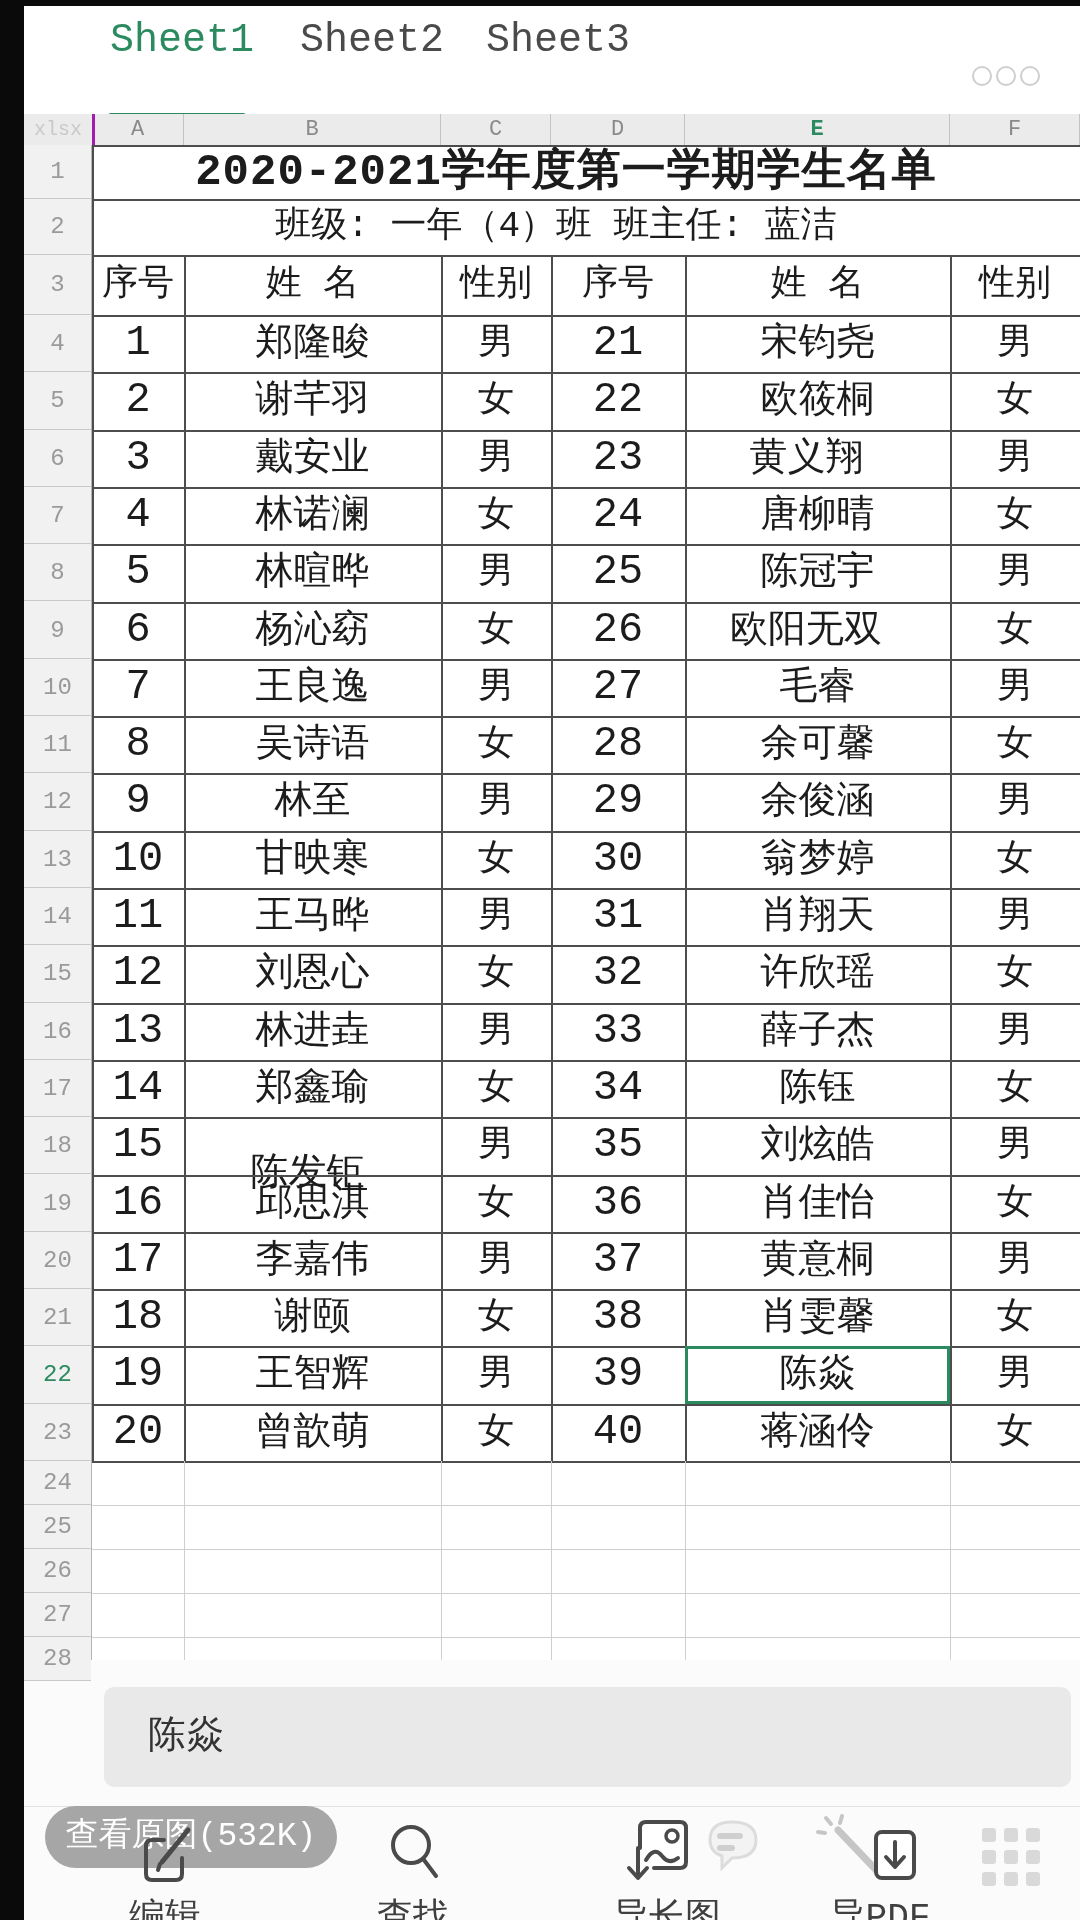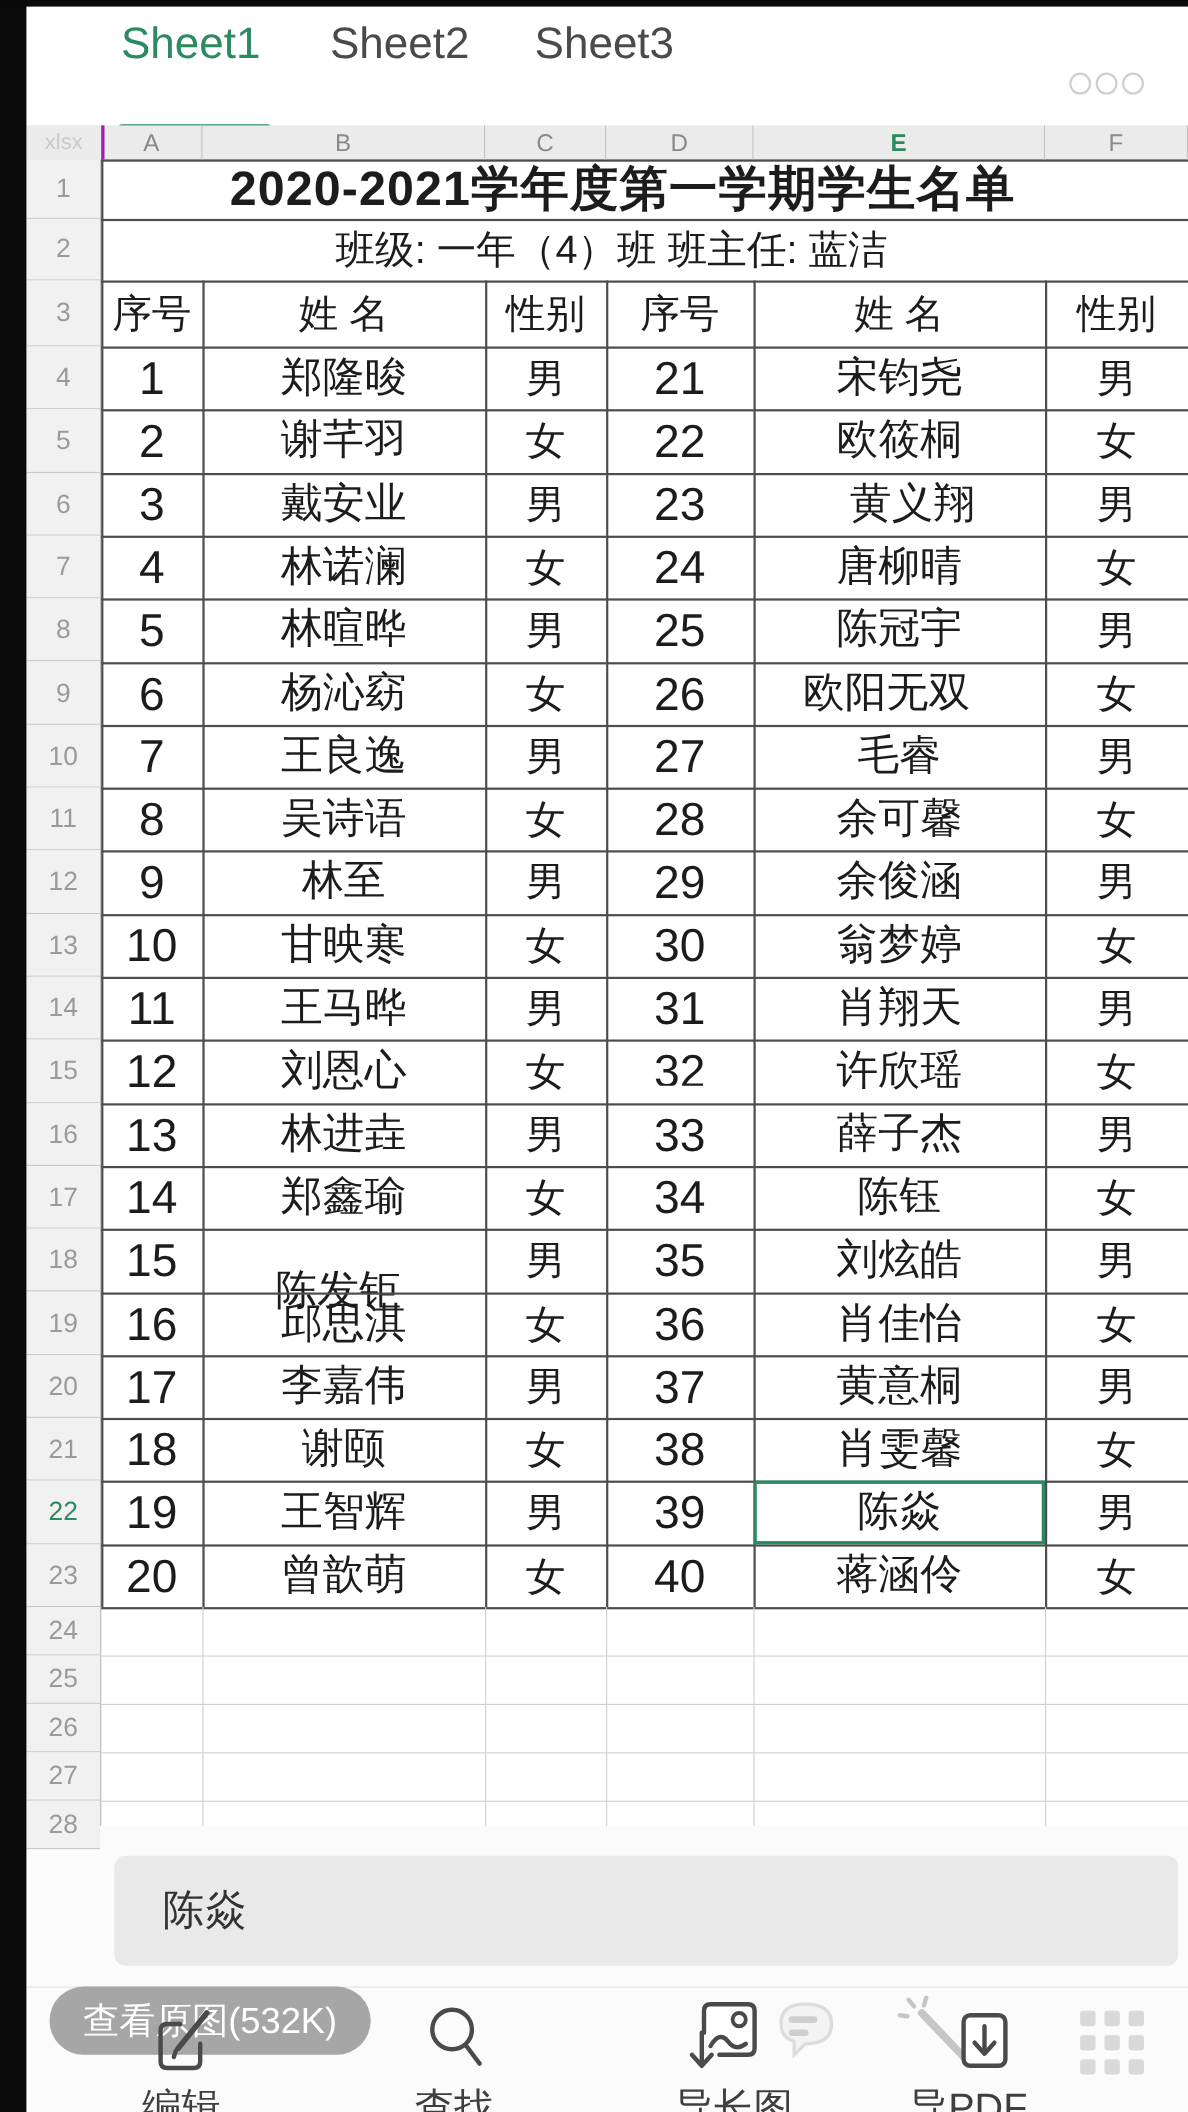--- a/index.html
+++ b/index.html
@@ -1,17 +1,17 @@
 <!DOCTYPE html>
 <html><head>
 <meta charset="utf-8">
 <style>
   html,body{margin:0;padding:0;background:#ffffff;}
   #screen{position:relative;width:1080px;height:1920px;overflow:hidden;background:#ffffff;
-          font-family:Liberation Sans, sans-serif;color:#1c1c1c;}
+          font-family:Liberation Mono, monospace;color:#1c1c1c;}
   .abs{position:absolute;}
   
   #left-bar{left:0;top:0;width:24px;height:1920px;background:#0a0a0a;z-index:60;}
   #top-bar{left:0;top:0;width:1080px;height:6px;background:#0a0a0a;z-index:60;}
   
   #tabbar{left:24px;top:6px;width:1056px;height:108px;background:#ffffff;}
   .sheet-tab{position:absolute;top:12px;font-size:40px;color:#4a4a4a;cursor:pointer;}
   .sheet-tab.active{color:#2b8a5f;}
   #tab-underline{left:108px;top:113px;width:138px;height:8px;background:#2b8a5f;border-radius:3px;}
   .dot{position:absolute;top:60px;width:16px;height:16px;border:2px solid #cfcfcf;border-radius:50%;background:#fff;}
@@ -87,21 +87,21 @@
       <div class="cell num" style="left: 92px; top: 372.3px; width: 92px; height: 57.3px; line-height: 57.3px;">2</div>
       <div class="cell name" style="left: 184px; top: 372.3px; width: 257px; height: 57.3px; line-height: 57.3px;">谢芊羽</div>
       <div class="cell gender" style="left: 441px; top: 372.3px; width: 110px; height: 57.3px; line-height: 57.3px;">女</div>
       <div class="cell num" style="left: 551px; top: 372.3px; width: 134px; height: 57.3px; line-height: 57.3px;">22</div>
       <div class="cell name" style="left: 685px; top: 372.3px; width: 265px; height: 57.3px; line-height: 57.3px;">欧筱桐</div>
       <div class="cell gender" style="left: 950px; top: 372.3px; width: 130px; height: 57.3px; line-height: 57.3px;">女</div>
       <div class="cell num" style="left: 92px; top: 429.6px; width: 92px; height: 57.3px; line-height: 57.3px;">3</div>
       <div class="cell name" style="left: 184px; top: 429.6px; width: 257px; height: 57.3px; line-height: 57.3px;">戴安业</div>
       <div class="cell gender" style="left: 441px; top: 429.6px; width: 110px; height: 57.3px; line-height: 57.3px;">男</div>
       <div class="cell num" style="left: 551px; top: 429.6px; width: 134px; height: 57.3px; line-height: 57.3px;">23</div>
-      <div class="cell name" style="left: 697px; top: 429.6px; width: 265px; height: 57.3px; line-height: 57.3px;">黄义翔</div>
+      <div class="cell name" style="left: 674px; top: 429.6px; width: 265px; height: 57.3px; line-height: 57.3px;">黄义翔</div>
       <div class="cell gender" style="left: 950px; top: 429.6px; width: 130px; height: 57.3px; line-height: 57.3px;">男</div>
       <div class="cell num" style="left: 92px; top: 486.9px; width: 92px; height: 57.3px; line-height: 57.3px;">4</div>
       <div class="cell name" style="left: 184px; top: 486.9px; width: 257px; height: 57.3px; line-height: 57.3px;">林诺澜</div>
       <div class="cell gender" style="left: 441px; top: 486.9px; width: 110px; height: 57.3px; line-height: 57.3px;">女</div>
       <div class="cell num" style="left: 551px; top: 486.9px; width: 134px; height: 57.3px; line-height: 57.3px;">24</div>
       <div class="cell name" style="left: 685px; top: 486.9px; width: 265px; height: 57.3px; line-height: 57.3px; text-align: center;">唐柳晴</div>
       <div class="cell gender" style="left: 950px; top: 486.9px; width: 130px; height: 57.3px; line-height: 57.3px;">女</div>
       <div class="cell num" style="left: 92px; top: 544.2px; width: 92px; height: 57.3px; line-height: 57.3px;">5</div>
       <div class="cell name" style="left: 184px; top: 544.2px; width: 257px; height: 57.3px; line-height: 57.3px;">林暄晔</div>
       <div class="cell gender" style="left: 441px; top: 544.2px; width: 110px; height: 57.3px; line-height: 57.3px;">男</div>

